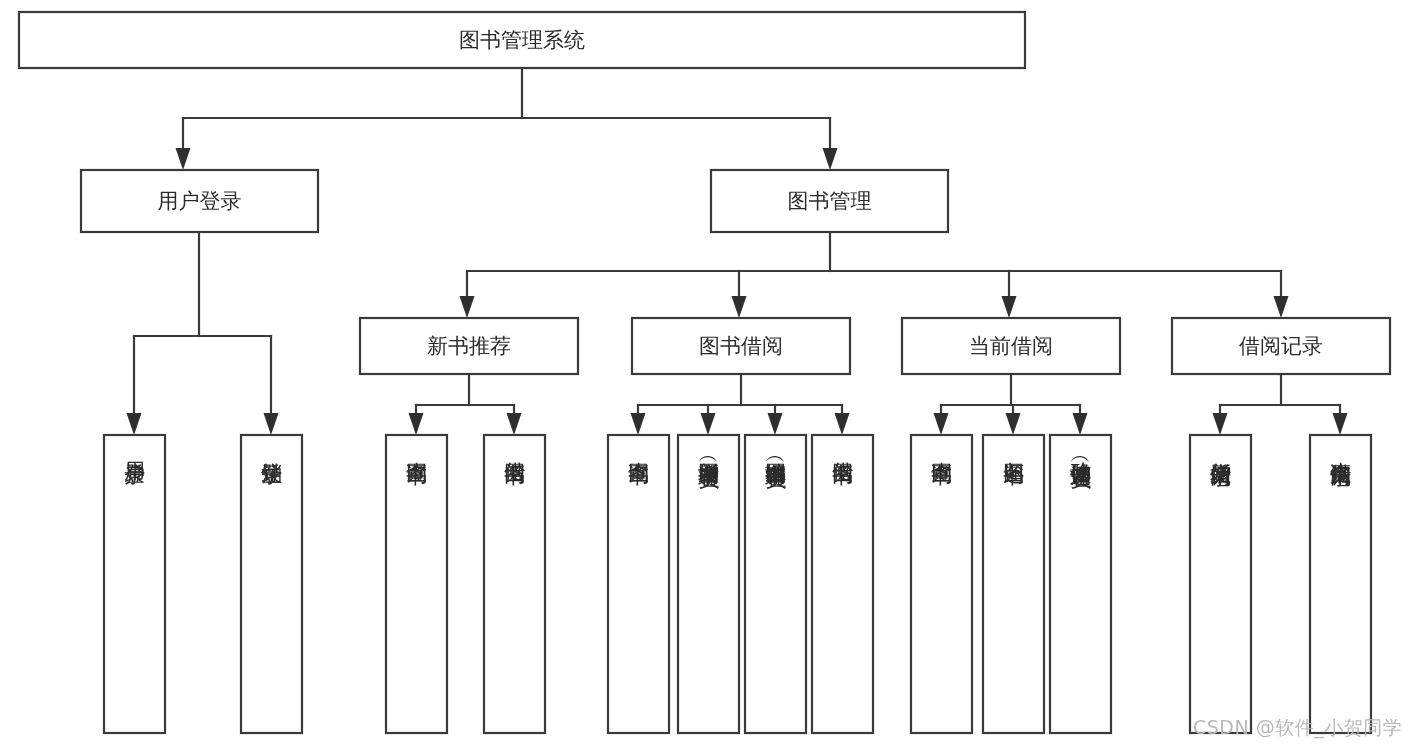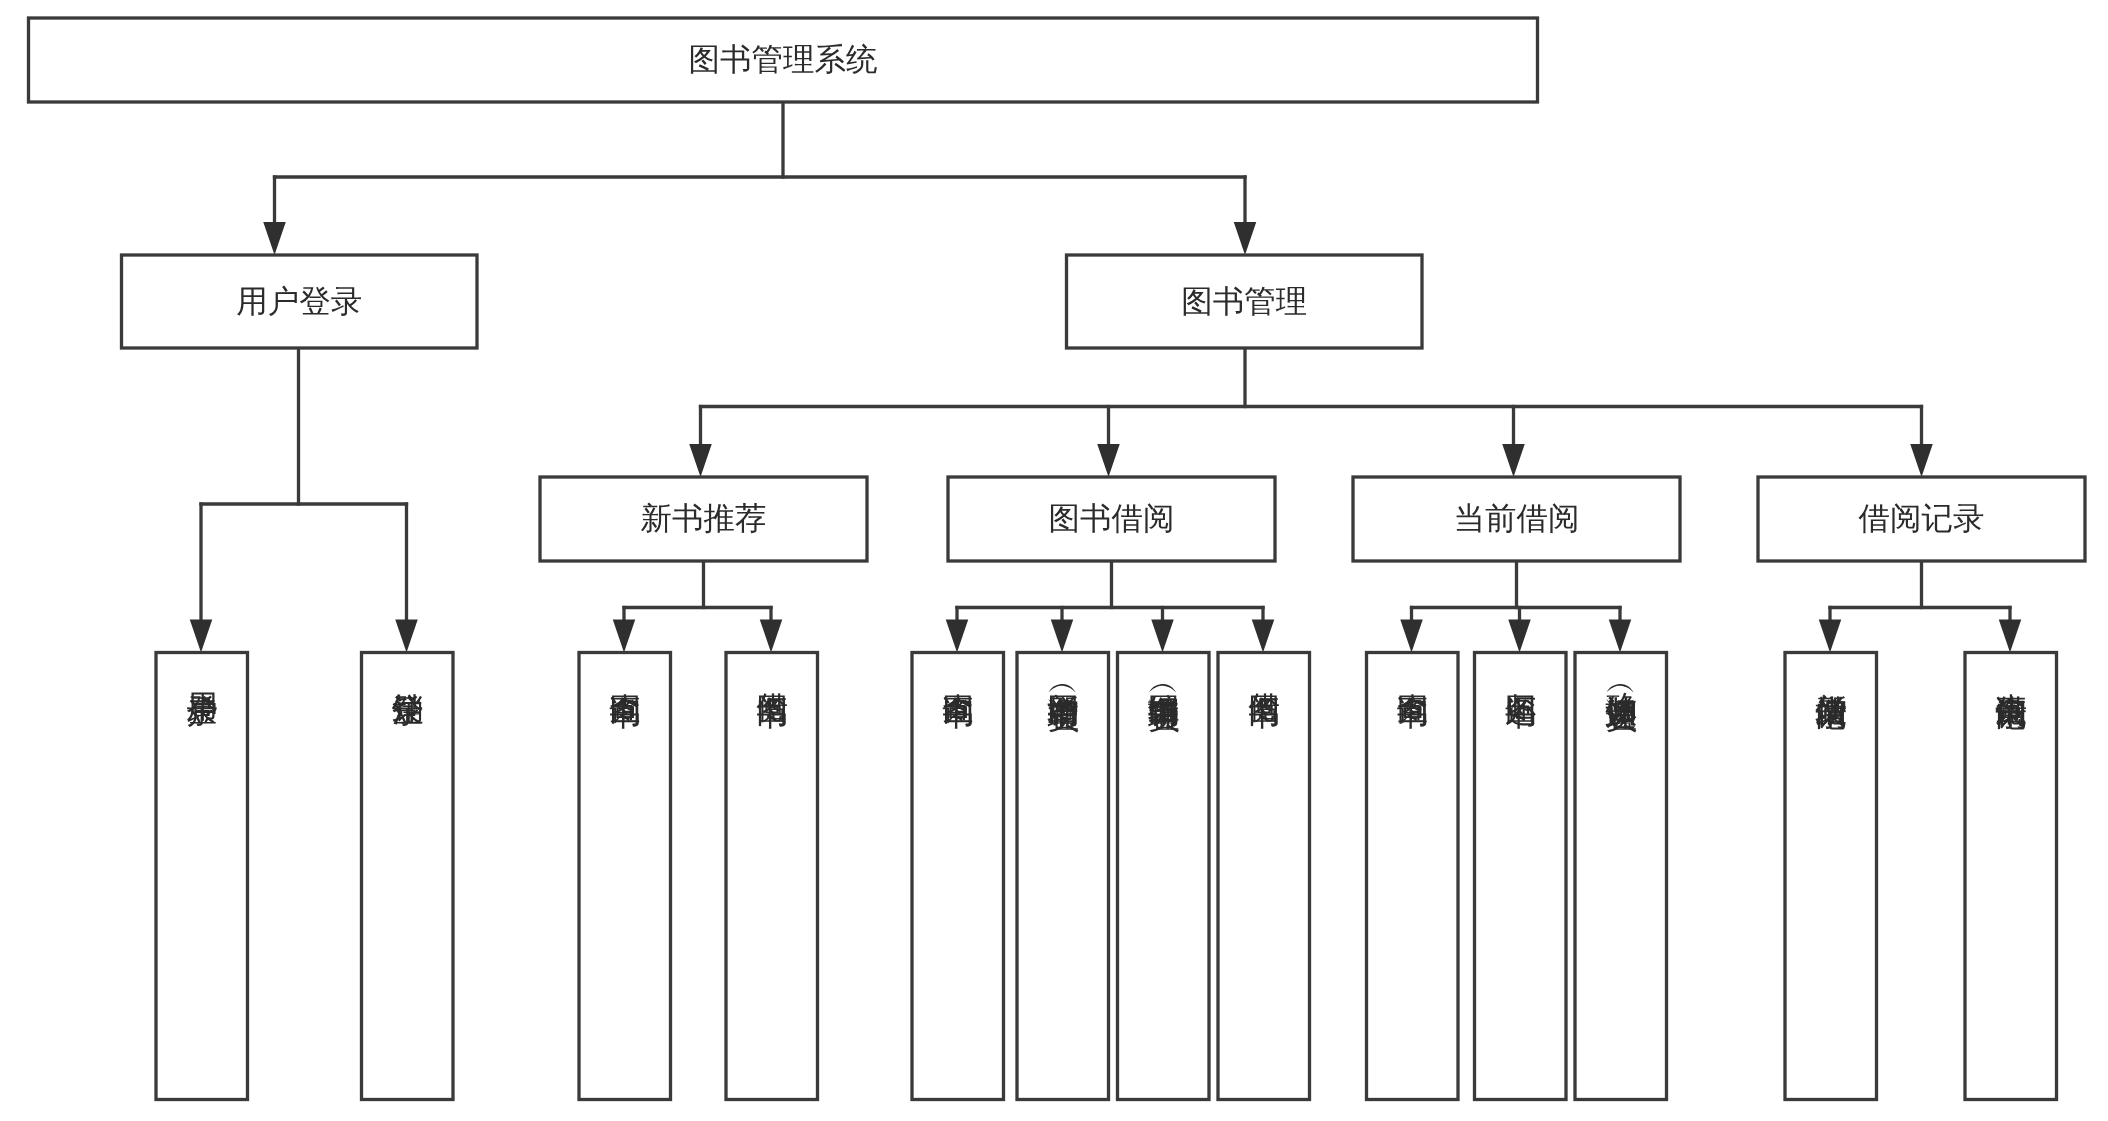--- a/index.html
+++ b/index.html
@@ -169,13 +169,14 @@
       <div class="node-label-v" style="left: 638.5px; top: 445px; transform: translateX(-50%);">查询图书</div>
       <div class="node-label-v" style="left: 708.5px; top: 445px; transform: translateX(-50%);">新增图书（管理员）</div>
       <div class="node-label-v" style="left: 775.5px; top: 445px; transform: translateX(-50%);">编辑图书（管理员）</div>
       <div class="node-label-v" style="left: 842.5px; top: 445px; transform: translateX(-50%);">借阅图书</div>
       <div class="node-label-v" style="left: 941.5px; top: 445px; transform: translateX(-50%);">查询图书</div>
       <div class="node-label-v" style="left: 1013.5px; top: 445px; transform: translateX(-50%);">归还图书</div>
       <div class="node-label-v" style="left: 1080.5px; top: 445px; transform: translateX(-50%);">确认归还（管理员）</div>
       <div class="node-label-v" style="left: 1220.5px; top: 445px; transform: translateX(-50%);">新增借阅记录</div>
       <div class="node-label-v" style="left: 1340.5px; top: 445px; transform: translateX(-50%);">查询借阅记录</div>
     </div>
+  <div class="watermark" style="left: 1193px; top: 715px;">CSDN @软件_小贺同学</div>
 </div>
 
 </body></html>

